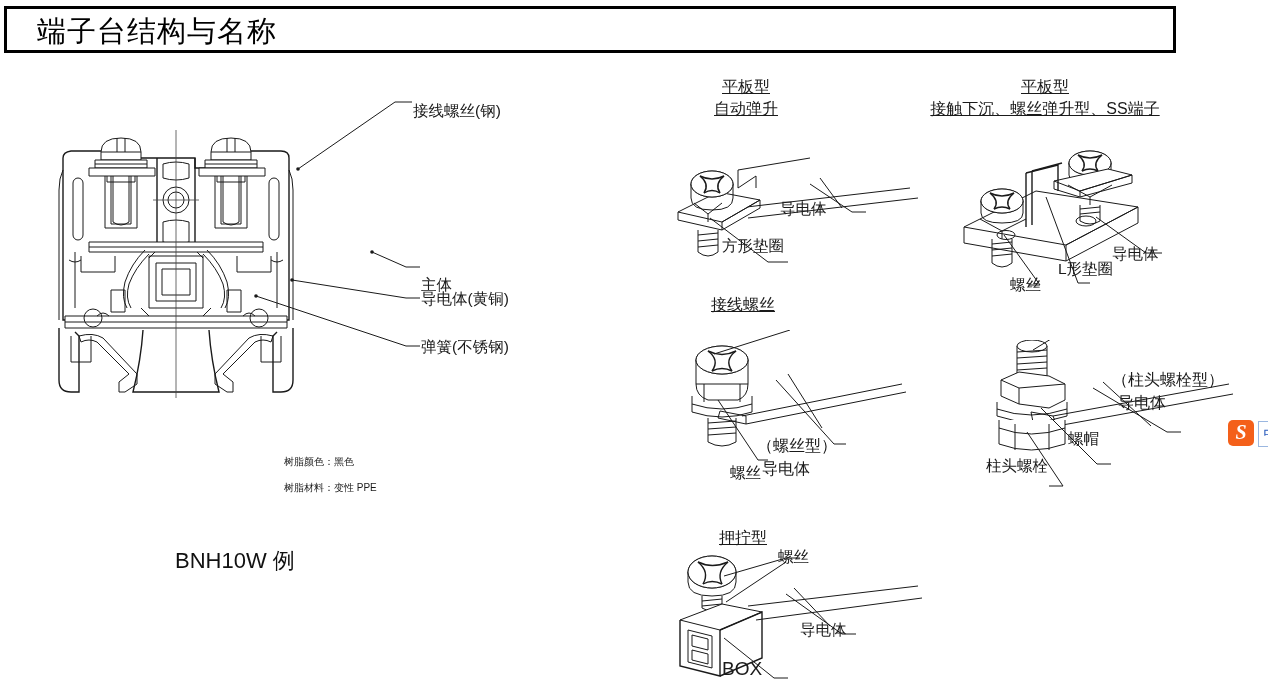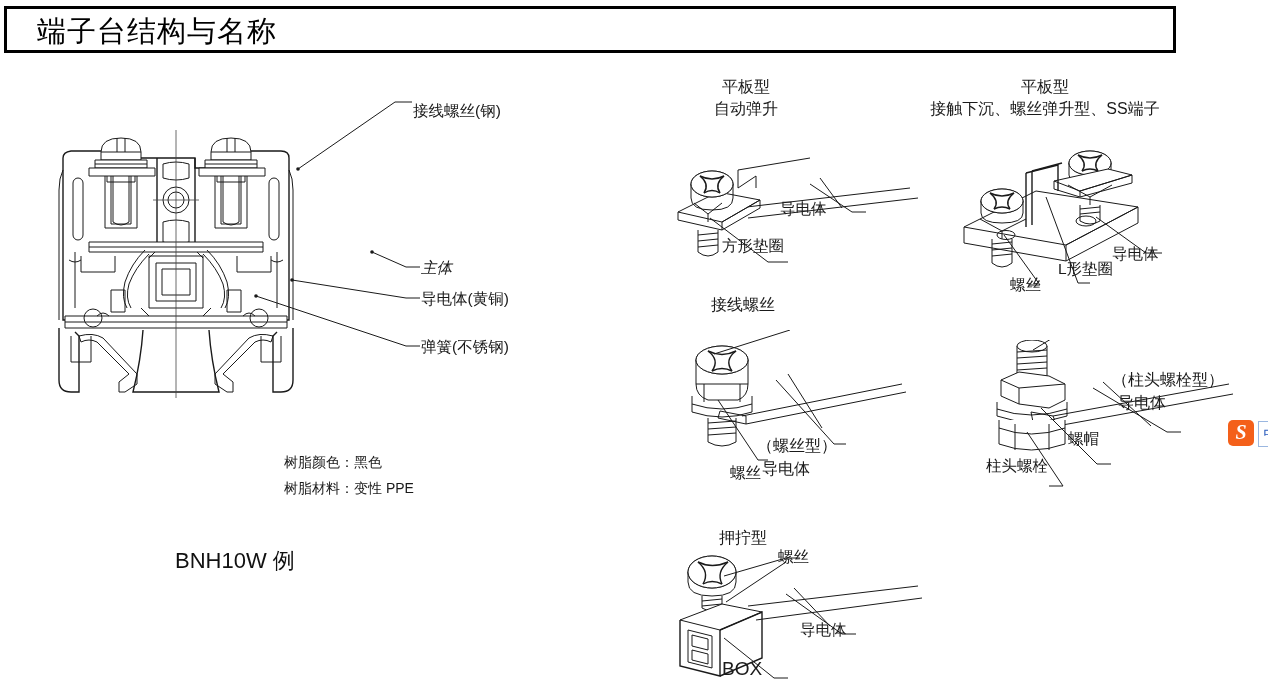--- a/index.html
+++ b/index.html
@@ -50,31 +50,32 @@
   .lbl.big {
     font-size: 16px;
   }
   .heading {
     position: absolute;
     font-size: 16px;
     line-height: 22px;
     color: #1a1a1a;
     white-space: nowrap;
     text-align: center;
+    text-decoration: underline;
   }
   .caption {
     position: absolute;
     font-size: 22px;
     line-height: 26px;
     color: #111111;
     white-space: nowrap;
   }
   .note {
     position: absolute;
-    font-size: 14px;
+    font-size: 10px;
     line-height: 24px;
     color: #1a1a1a;
     white-space: nowrap;
   }
 
   svg { display: block; }
   .dg { position: absolute; }
 
   
   .ln  { fill: none; stroke: #1a1a1a; stroke-width: 1; }
@@ -226,21 +227,21 @@
 
   <path class="lead" d="M172,196 L286,214 L300,214"></path>
   <circle cx="172" cy="196" r="1.8" fill="#1a1a1a"></circle>
 
   <path class="lead" d="M136,212 L286,262 L300,262"></path>
   <circle cx="136" cy="212" r="1.8" fill="#1a1a1a"></circle>
 </svg>
 </div>
 
 <div class="lbl" style="left:413px; top:100px;">接线螺丝(钢)</div>
-<div class="lbl" style="left:421px; top:257px;font-style:italic;">主体</div>
+<div class="lbl" style="left:421px; top:274px;">主体</div>
 <div class="lbl" style="left:421px; top:288px;">导电体(黄铜)</div>
 <div class="lbl" style="left:421px; top:336px;">弹簧(不锈钢)</div>
 
 <div class="note" style="left:284px; top:450px;">树脂颜色：黑色</div>
 <div class="note" style="left:284px; top:476px;">树脂材料：变性 PPE</div>
 
 <div class="caption" style="left:175px; top:548px;">BNH10W 例</div>
 
 <div class="heading" style="left:706px; top:76px; width:80px;">平板型</div>
 <div class="heading" style="left:706px; top:98px; width:80px;">自动弹升</div>

